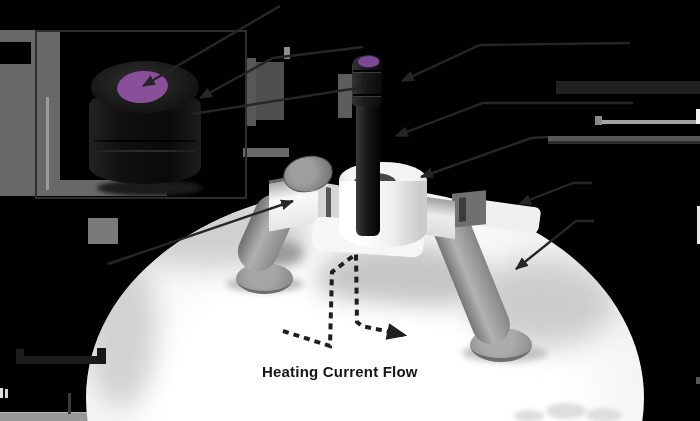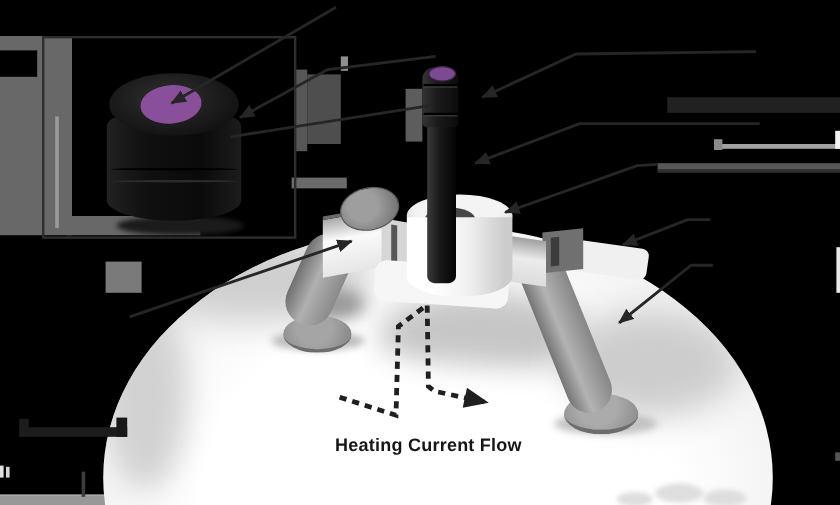--- a/index.html
+++ b/index.html
@@ -58,21 +58,21 @@
         background:linear-gradient(90deg,#212121,#101010 30%,#0a0a0a 70%,#1c1c1c);
         border-radius:8px 8px 50% 50% / 8px 8px 20% 20%;}
   #thumb-crease1{left:92px;top:140px;width:106px;height:2px;background:#000;border-radius:50%;}
   #thumb-crease2{left:93px;top:150px;width:104px;height:2px;background:#2b2b2b;border-radius:50%;}
   #thumb-shadow{left:97px;top:180px;width:106px;height:16px;border-radius:50%;background:#1b1b1b;filter:blur(2px);}
   
   #scalebar-bar{left:16px;top:356px;width:90px;height:8px;background:#1c1c1c;}
   #scalebar-l{left:16px;top:349px;width:8px;height:15px;background:#1c1c1c;}
   #scalebar-r{left:97px;top:348px;width:9px;height:16px;background:#181818;}
   
-  #caption{left:262px;top:363px;width:190px;text-align:center;font-size:15px;font-weight:bold;
+  #caption{left:262px;top:363px;width:190px;font-size:15px;font-weight:bold;
         color:#161616;letter-spacing:.2px;white-space:nowrap;}
   #annotation-svg{left:0;top:0;width:700px;height:421px;pointer-events:none;}
 </style>
 </head>
 <body>
 
 <div id="stage">
 
   <div id="residue-layer">
       <div class="abs" style="left: 0px; top: 30px; width: 60px; height: 166px; background: rgb(104, 104, 104);"></div>

